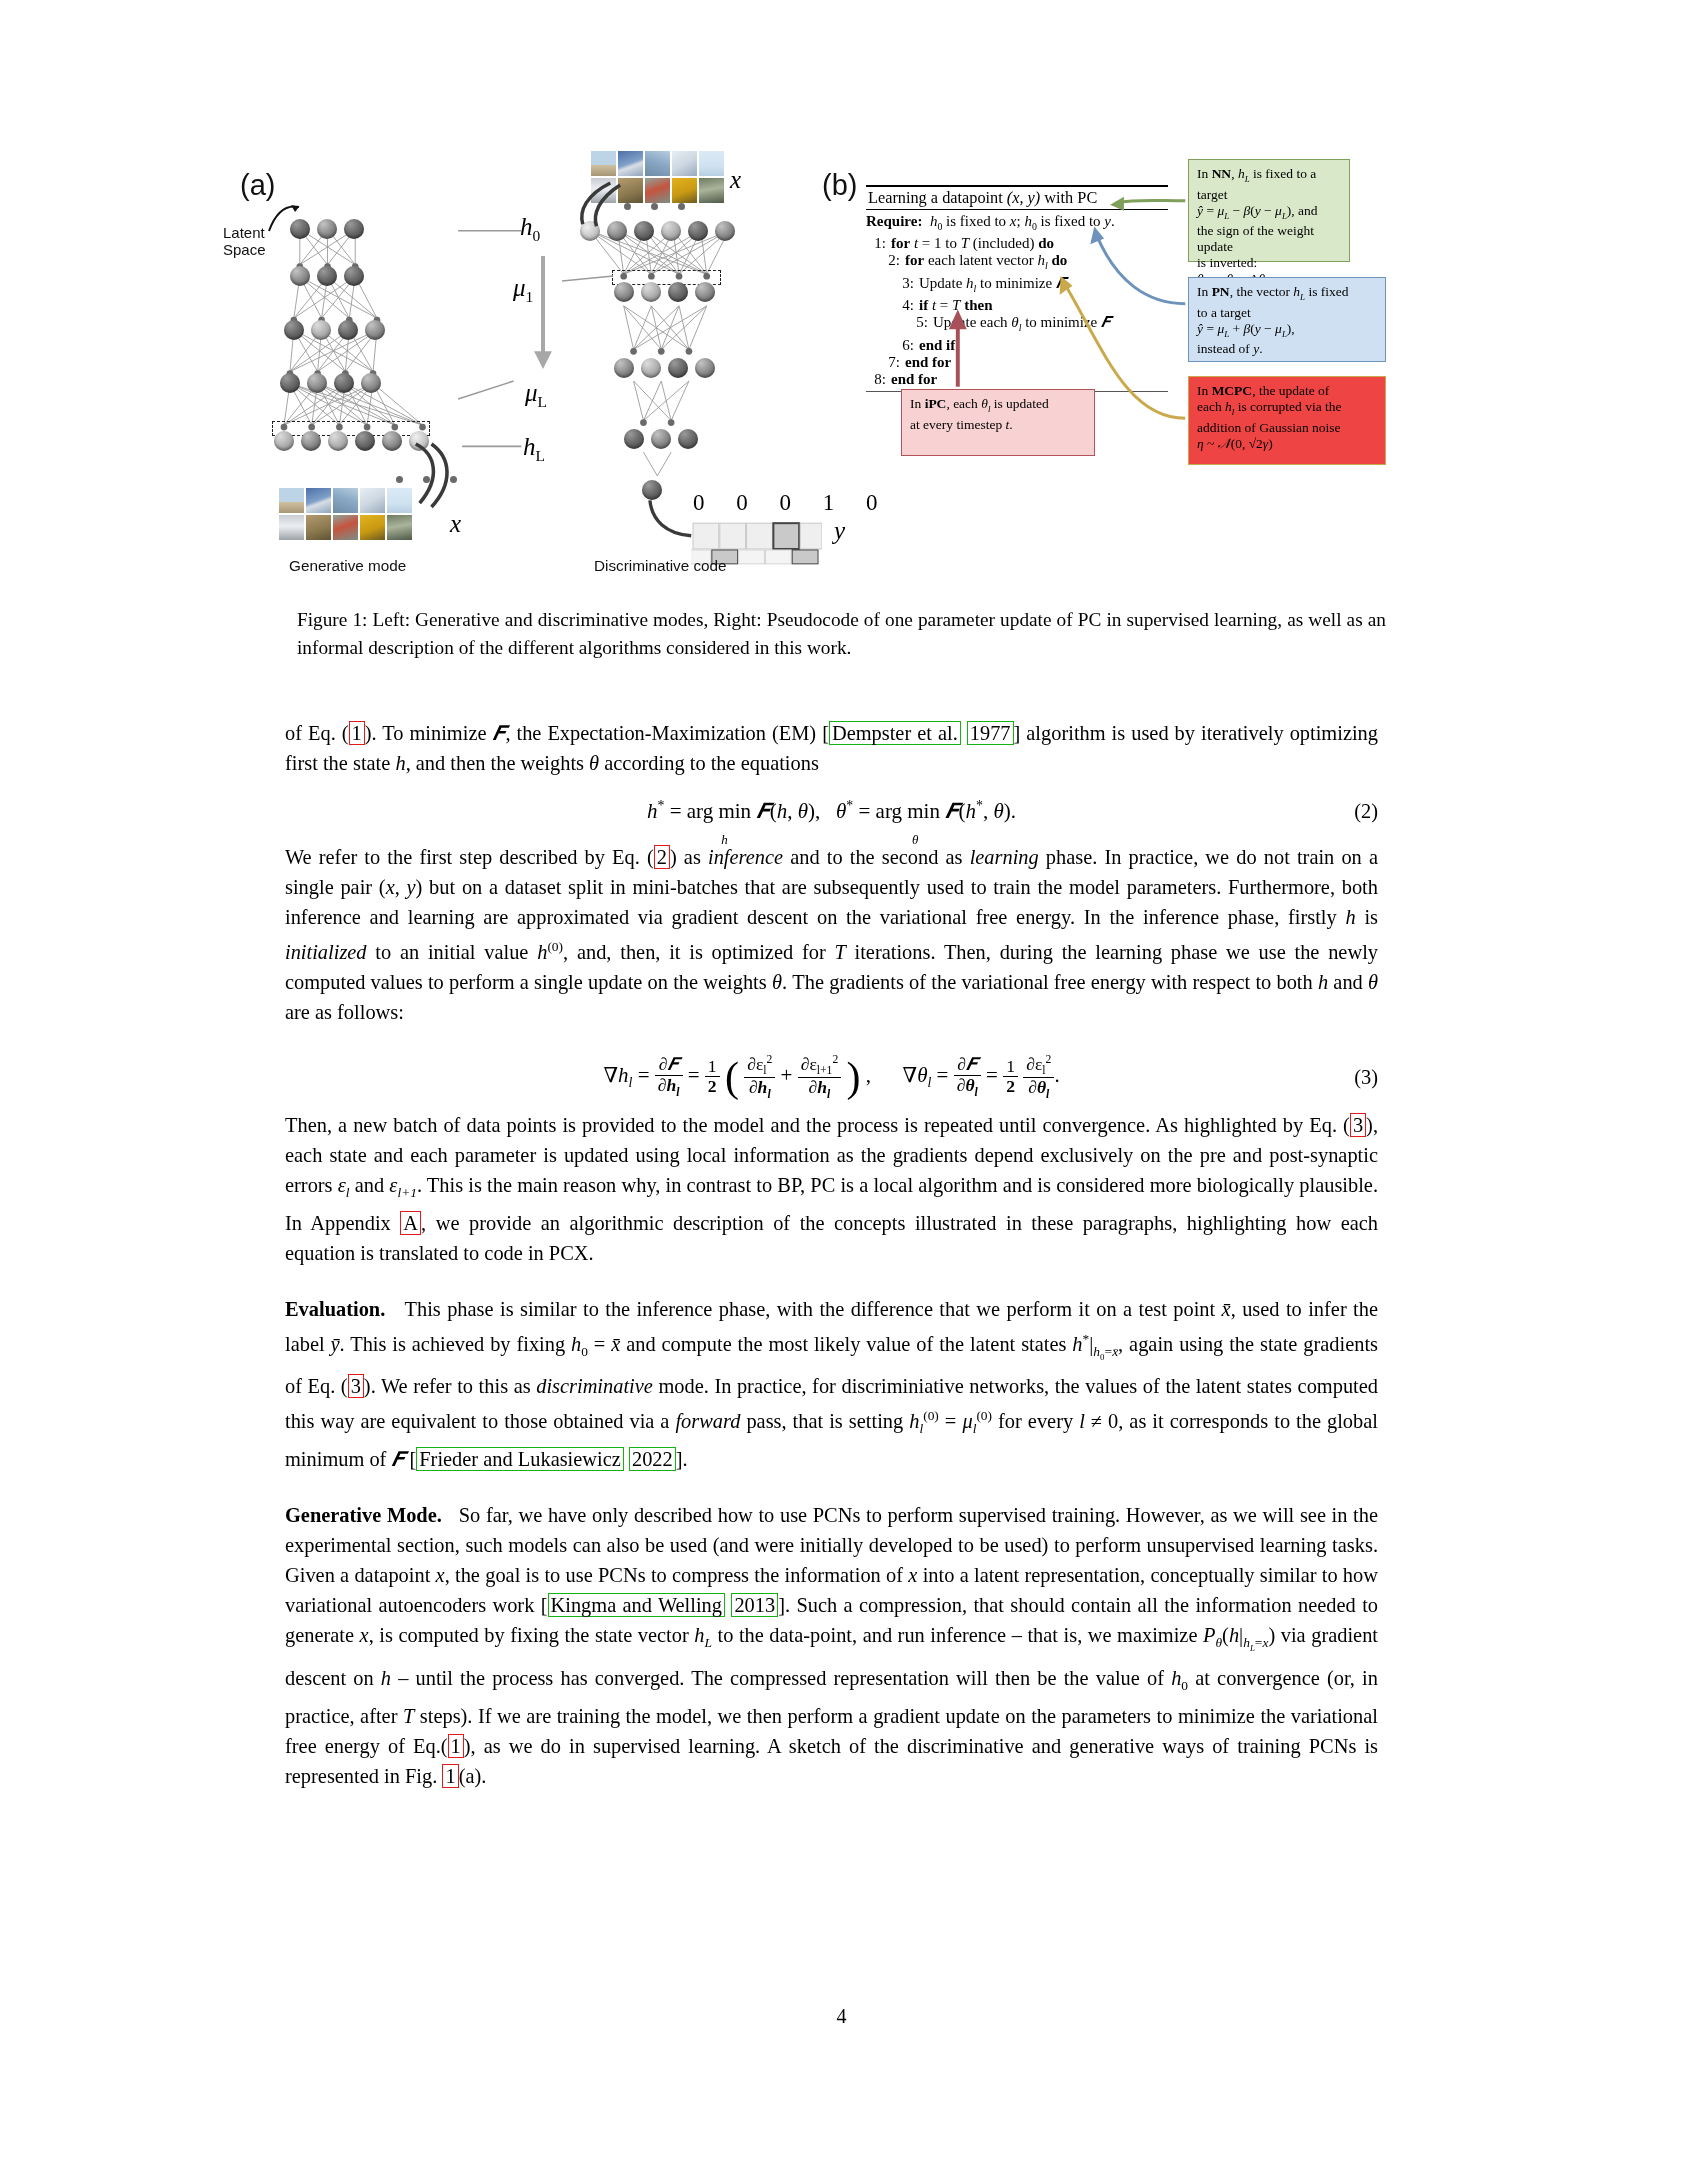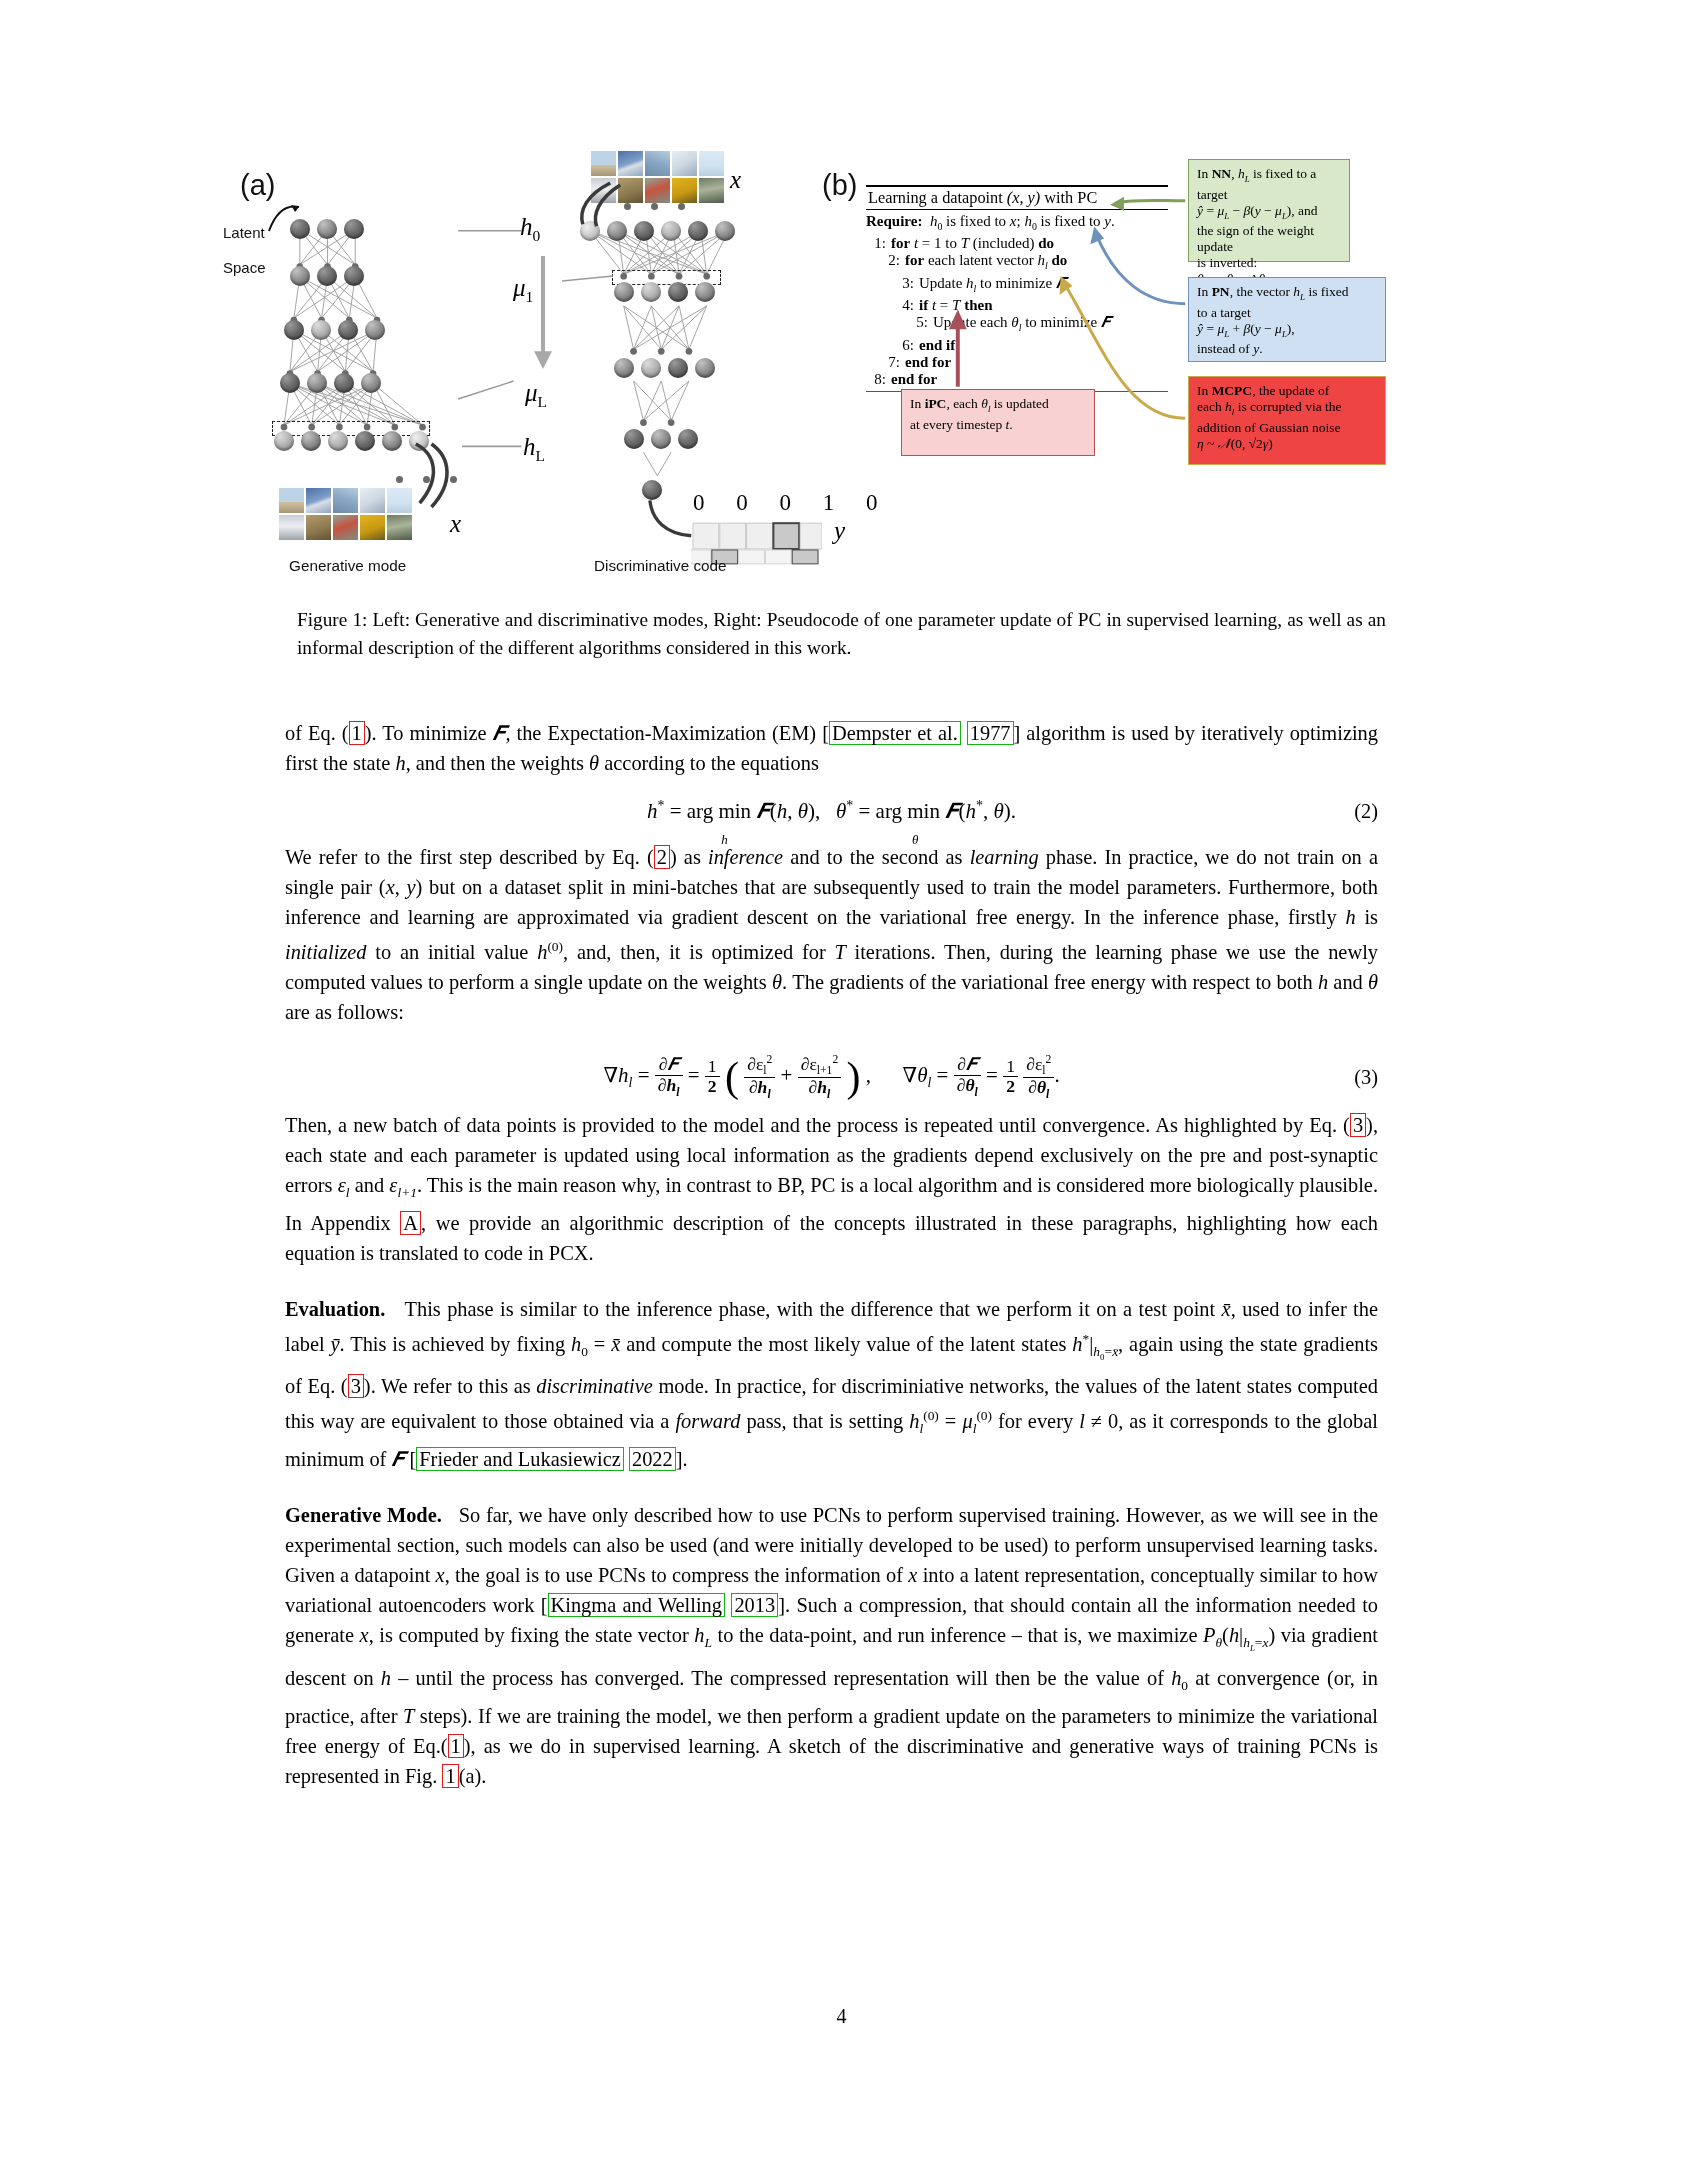--- a/index.html
+++ b/index.html
@@ -204,21 +204,21 @@
           <span class="node lt"></span>
           <span class="node md"></span>
           <span class="node lt"></span>
           <span class="node"></span>
           <span class="node md"></span>
           <span class="node hl"></span>
         </div>
     </div>
 
     <div class="small-lbl" style="left:-74px;top:61px;">Latent</div>
-    <div class="small-lbl" style="left:-74px;top:96px;">Space</div>
+    <div class="small-lbl" style="left:-74px;top:78px;">Space</div>
     <svg style="position:absolute;left:-32px;top:38px;" width="50" height="36" viewBox="0 0 50 36">
       <path d="M4,30 C12,8 24,4 34,6" stroke="#111" stroke-width="2" fill="none"></path>
       <path d="M34,6 L26,4 L30,11 Z" fill="#111"></path>
     </svg>
 
     <svg style="position:absolute;left:153px;top:50px;" width="129" height="267" viewBox="0 0 130 270">
       <line x1="8" y1="18" x2="72" y2="18" stroke="#9a9a9a" stroke-width="1.6"></line>
       <line x1="12" y1="236" x2="72" y2="236" stroke="#9a9a9a" stroke-width="1.6"></line>
       <line x1="8" y1="188" x2="64" y2="170" stroke="#9a9a9a" stroke-width="1.6"></line>
     </svg>

